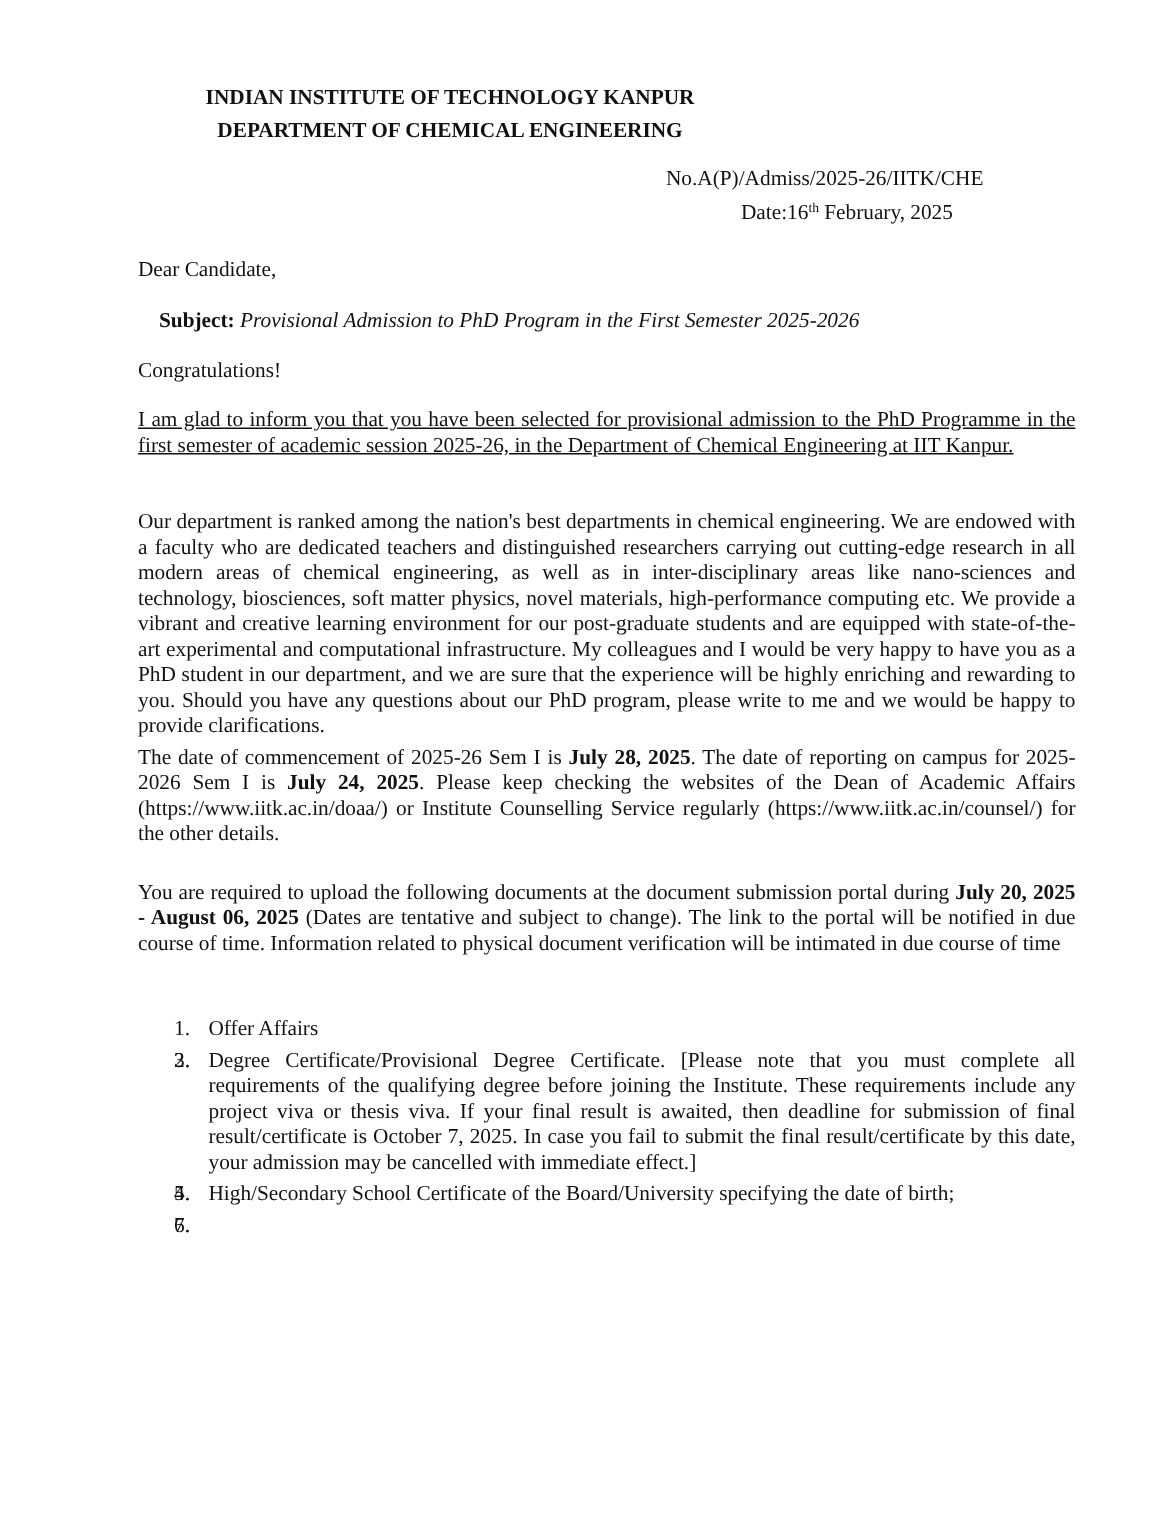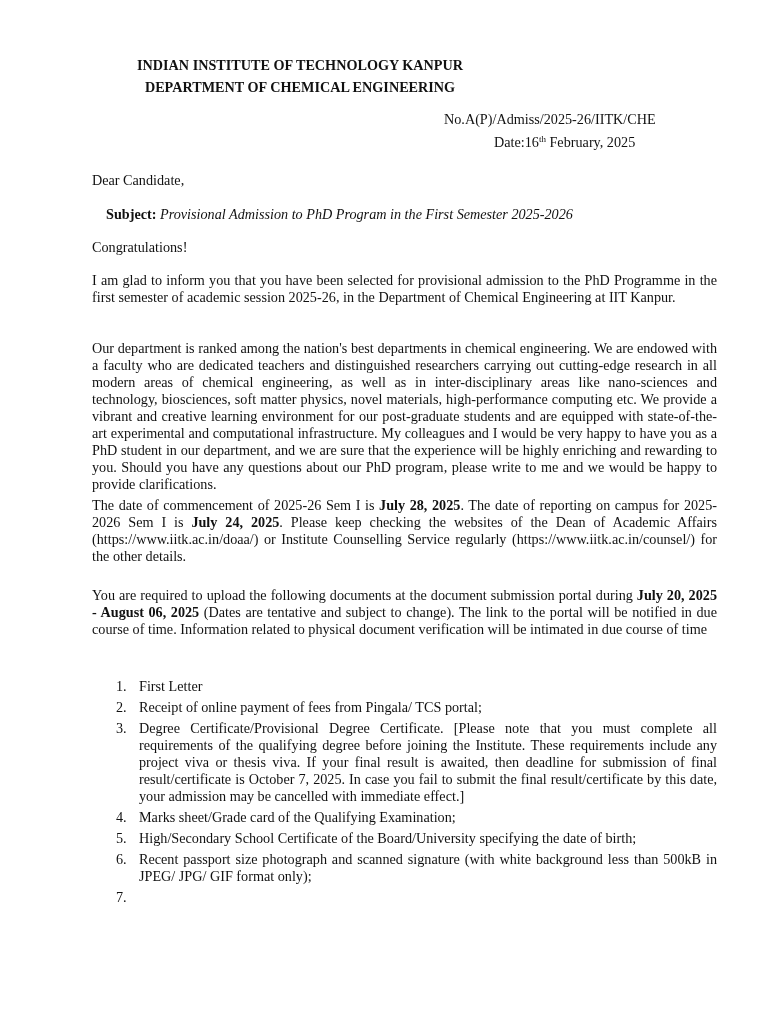--- a/index.html
+++ b/index.html
@@ -49,21 +49,21 @@
     }
     p {
       margin: 0;
       text-align: justify;
     }
     .block { position: absolute; left: 92px; width: 625px; }
     .salutation { top: 172px; }
     .subject { top: 206px; margin-left: 14px; }
     .subject em { font-style: italic; }
     .congrats { top: 239px; }
-    .para1 { top: 272px; }
+    .para1 { top: 272px; text-decoration: underline; }
     .para2 { top: 340px; }
     .para3 { top: 497px; }
     .para4 { top: 587px; }
     .doclist {
       position: absolute;
       left: 92px;
       top: 678px;
       width: 625px;
       margin: 0;
       padding: 0;
@@ -102,20 +102,20 @@
 
 <p class="block para1">I am glad to inform you that you have been selected for provisional admission to the PhD Programme in the first semester of academic session 2025-26, in the Department of Chemical Engineering at IIT Kanpur.</p>
 
 <p class="block para2">Our department is ranked among the nation's best departments in chemical engineering. We are endowed with a faculty who are dedicated teachers and distinguished researchers carrying out cutting-edge research in all modern areas of chemical engineering, as well as in inter-disciplinary areas like nano-sciences and technology, biosciences, soft matter physics, novel materials, high-performance computing etc. We provide a vibrant and creative learning environment for our post-graduate students and are equipped with state-of-the-art experimental and computational infrastructure. My colleagues and I would be very happy to have you as a PhD student in our department, and we are sure that the experience will be highly enriching and rewarding to you. Should you have any questions about our PhD program, please write to me and we would be happy to provide clarifications.</p>
 
 <p class="block para3"><span>The date of commencement of 2025-26 Sem I is </span><b>July 28, 2025</b><span>. The date of reporting on campus for 2025-2026 Sem I is </span><b>July 24, 2025</b><span>. Please keep checking the websites of the Dean of Academic Affairs (https://www.iitk.ac.in/doaa/) or Institute Counselling Service regularly (https://www.iitk.ac.in/counsel/) for the other details.</span></p>
 
 <p class="block para4"><span>You are required to upload the following documents at the document submission portal during </span><b>July 20, 2025 - August 06, 2025</b><span> (Dates are tentative and subject to change). The link to the portal will be notified in due course of time. Information related to physical document verification will be intimated in due course of time</span></p>
 
 <ol class="doclist">
-  <li><span class="num">1.</span><span>First Letter</span></li>
-  <li><span class="num">2.</span><span>Receipt of online payment of fees from Pingala/ TCS portal;</span></li>
+  <li><span class="num">1.</span><span>Offer Affairs</span></li>
+  <li><span class="num">2.</span></li>
   <li><span class="num">3.</span><span>Degree Certificate/Provisional Degree Certificate. [Please note that you must complete all requirements of the qualifying degree before joining the Institute. These requirements include any project viva or thesis viva. If your final result is awaited, then deadline for submission of final result/certificate is October 7, 2025. In case you fail to submit the final result/certificate by this date, your admission may be cancelled with immediate effect.]</span></li>
-  <li><span class="num">4.</span><span>Marks sheet/Grade card of the Qualifying Examination;</span></li>
+  <li><span class="num">4.</span></li>
   <li><span class="num">5.</span><span>High/Secondary School Certificate of the Board/University specifying the date of birth;</span></li>
-  <li><span class="num">6.</span><span>Recent passport size photograph and scanned signature (with white background less than 500kB in JPEG/ JPG/ GIF format only);</span></li>
+  <li><span class="num">6.</span></li>
   <li class="last-line-justify"><span class="num">7.</span></li>
 </ol>
 
 </body></html>

